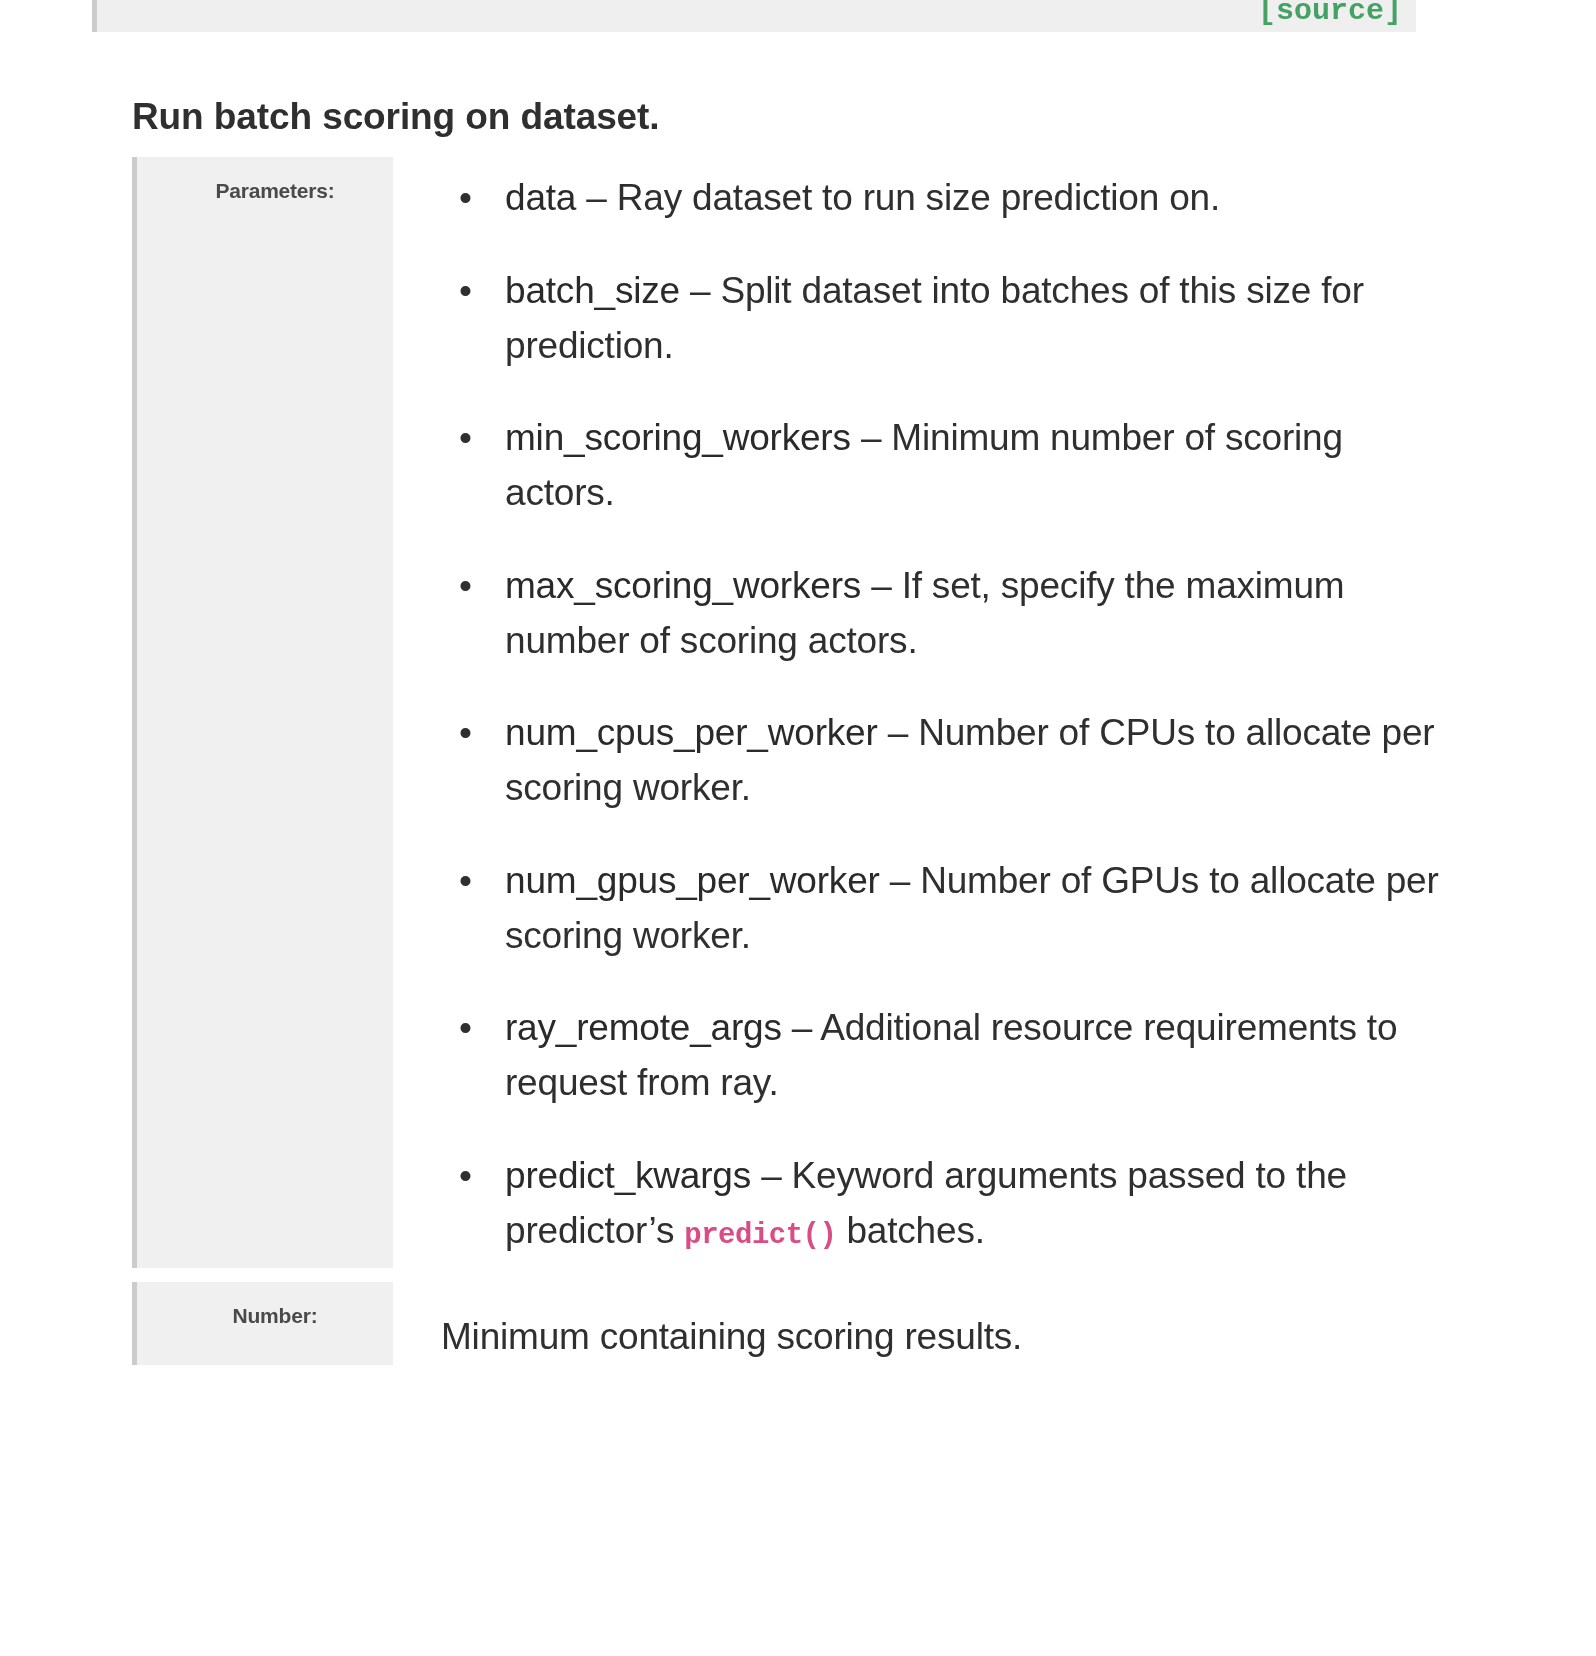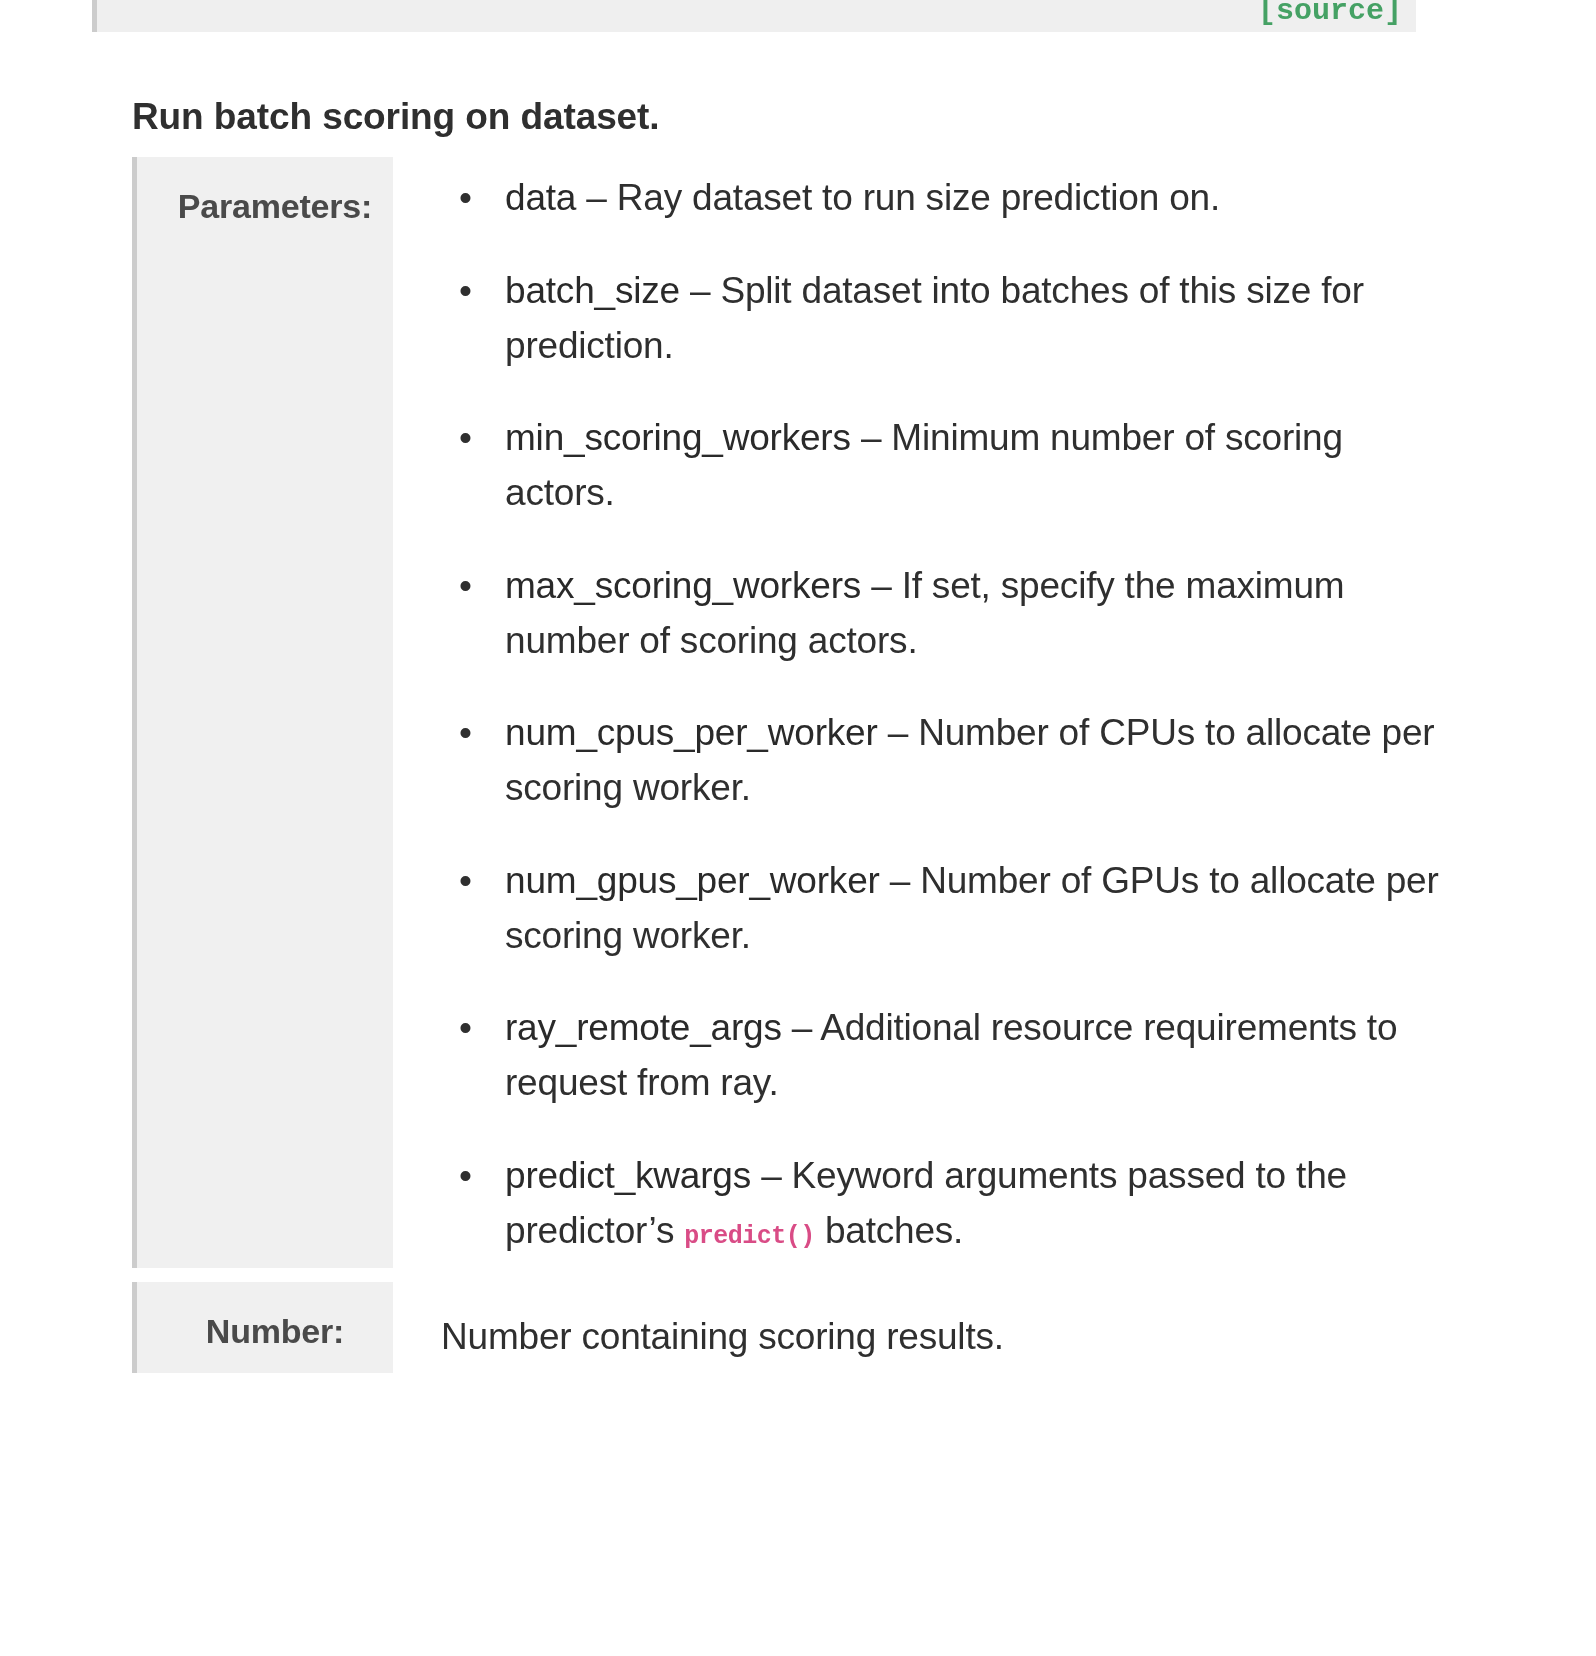--- a/index.html
+++ b/index.html
@@ -63,23 +63,23 @@
     width: 1330px;
     border-collapse: separate;
     border-spacing: 0 14px;
   }
   .field-table tr { vertical-align: top; }
 
   .field-name {
     width: 261px;
     background: #f0f0f0;
     border-left: 5px solid #cccccc;
-    padding: 30px 0 22px 20px;
+    padding: 22px 0 22px 20px;
     box-sizing: border-box;
-    font-size: 34px;
+    font-size: 21px;
     font-weight: bold;
     color: #4a4a4a;
     letter-spacing: -0.2px;
     white-space: nowrap;
   }
 
   .field-body {
     padding: 14px 0 0 66px;
     box-sizing: border-box;
   }
@@ -110,21 +110,21 @@
   }
 
   .pname {
     font-weight: normal;
     color: #2a2a2a;
   }
   .dash { color: #2f2f2f; }
 
   code.inline-code {
     font-family: "Liberation Mono", monospace;
-    font-size: 25px;
+    font-size: 29px;
     font-weight: bold;
     color: #d94c86;
     letter-spacing: -0.5px;
   }
 
   .returns-text {
     font-size: 37px;
     line-height: 1.48;
     color: #2f2f2f;
     letter-spacing: -0.2px;
@@ -196,17 +196,17 @@
             <span>Keyword arguments passed to the predictor’s </span><code class="inline-code">predict()</code><span> batches.</span>
           </li>
 
         </ul>
       </td>
     </tr>
 
     <tr>
       <th class="field-name">Number:</th>
       <td class="field-body returns-body">
-        <div class="returns-text">Number containing scoring results.</div>
+        <div class="returns-text">Minimum containing scoring results.</div>
       </td>
     </tr>
   </tbody>
 </table>
 
 </body></html>

